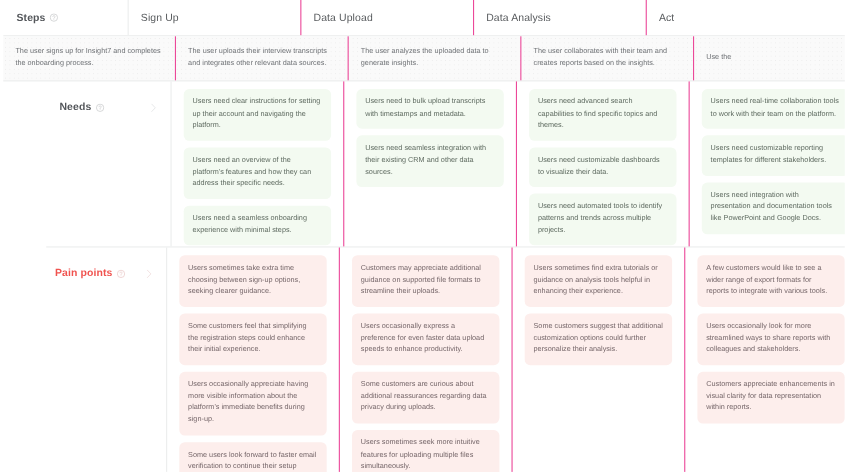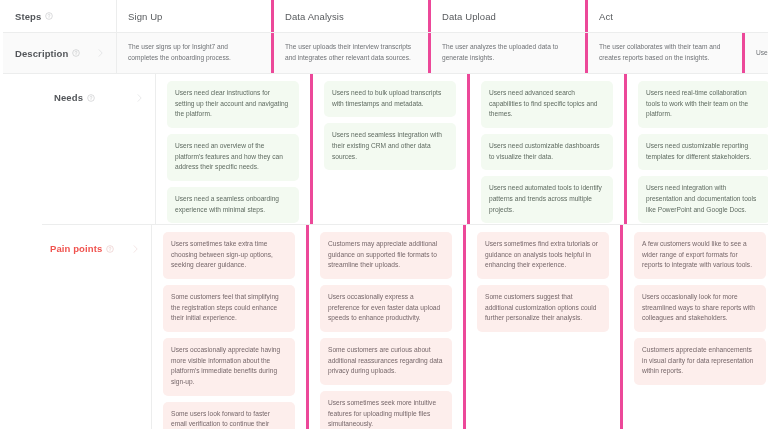--- a/index.html
+++ b/index.html
@@ -81,21 +81,21 @@
     width: 7px; height: 10px;
     opacity: .35;
     flex: 0 0 auto;
   }
   .chevron svg { display: block; }
 
   
   .col {
     width: 157px;
     min-width: 157px;
-    border-right: 3px solid #ec4899;
+    border-right: 1px solid #ec4899;
     position: relative;
     padding: 0 11px;
   }
   .col.last { border-right: none; }
 
   .row-header .col {
     display: flex;
     align-items: center;
   }
   .col-title {
@@ -154,48 +154,31 @@
               <path d="M4.5 4.6a1.5 1.5 0 1 1 1.9 1.6c-.3.1-.4.4-.4.7v.3" fill="none" stroke="#9b9ea1" stroke-width="0.9" stroke-linecap="round"></path>
               <circle cx="6" cy="8.6" r="0.55" fill="#9b9ea1"></circle>
             </svg>
         </span>
       </div>
     </div>
     <div class="col">
       <span class="col-title">Sign Up</span>
     </div>
     <div class="col">
+      <span class="col-title">Data Upload</span>
+    </div>
+    <div class="col">
       <span class="col-title">Data Analysis</span>
-    </div>
-    <div class="col">
-      <span class="col-title">Data Upload</span>
     </div>
     <div class="col last">
       <span class="col-title">Act</span>
     </div>
   </div>
 
   <div class="row row-desc">
-    <div class="label-cell">
-      <div class="label-inner">
-        <span class="label-text">Description</span>
-        <span class="help-icon">
-          <svg viewBox="0 0 12 12" width="8" height="8">
-              <circle cx="6" cy="6" r="5" fill="none" stroke="#9b9ea1" stroke-width="1"></circle>
-              <path d="M4.5 4.6a1.5 1.5 0 1 1 1.9 1.6c-.3.1-.4.4-.4.7v.3" fill="none" stroke="#9b9ea1" stroke-width="0.9" stroke-linecap="round"></path>
-              <circle cx="6" cy="8.6" r="0.55" fill="#9b9ea1"></circle>
-            </svg>
-        </span>
-        <span class="chevron">
-          <svg viewBox="0 0 8 12" width="7" height="10">
-              <path d="M2.2 2 6 6l-3.8 4" fill="none" stroke="#b4b7ba" stroke-width="1" stroke-linecap="round" stroke-linejoin="round"></path>
-            </svg>
-        </span>
-      </div>
-    </div>
     <div class="col">
       <span class="desc-text">The user signs up for Insight7 and completes the onboarding process.</span>
     </div>
     <div class="col">
       <span class="desc-text">The user uploads their interview transcripts and integrates other relevant data sources.</span>
     </div>
     <div class="col">
       <span class="desc-text">The user analyzes the uploaded data to generate insights.</span>
     </div>
     <div class="col">

